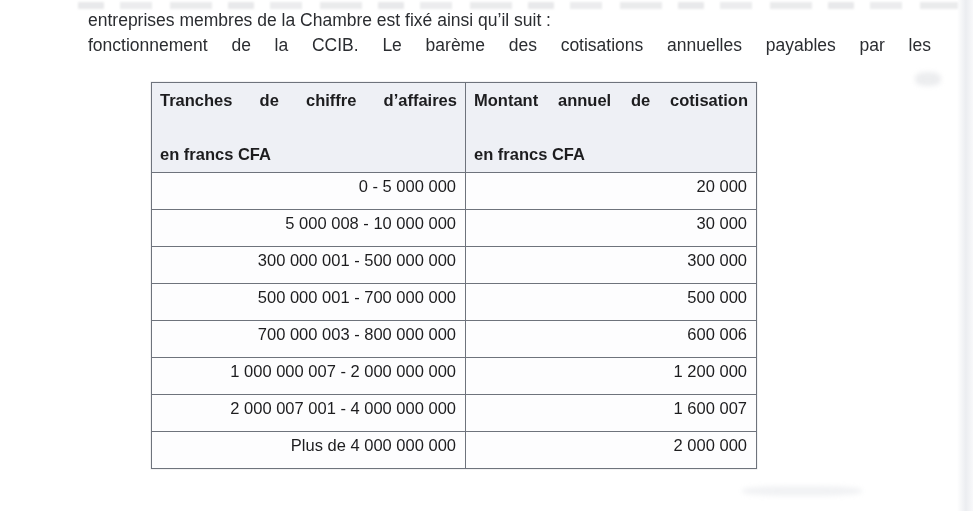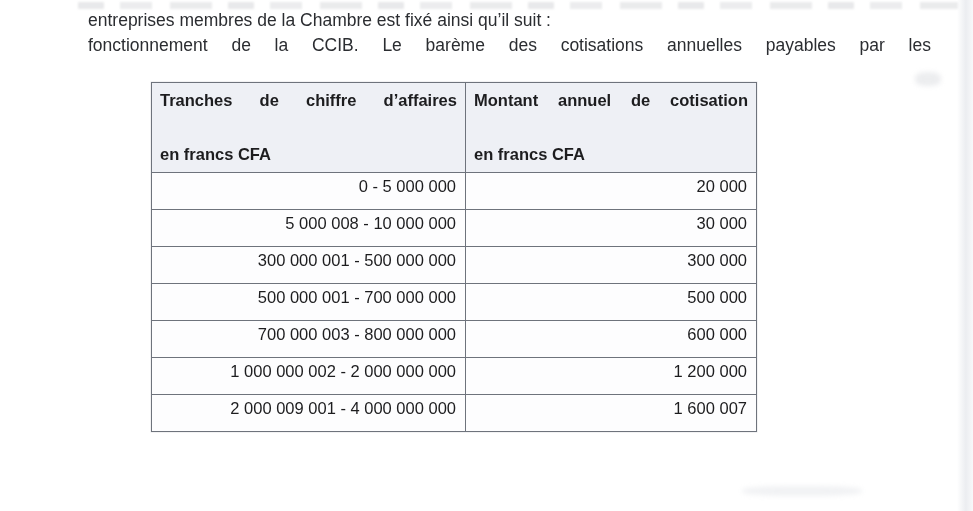--- a/index.html
+++ b/index.html
@@ -201,25 +201,29 @@
         <tr>
           <td>300 000 001 - 500 000 000</td>
           <td>300 000</td>
         </tr>
         <tr>
           <td>500 000 001 - 700 000 000</td>
           <td>500 000</td>
         </tr>
         <tr>
           <td>700 000 003 - 800 000 000</td>
-          <td>600 000</td>
-        </tr>
-        <tr>
-          <td>1 000 000 002 - 2 000 000 000</td>
+          <td>600 006</td>
+        </tr>
+        <tr>
+          <td>1 000 000 007 - 2 000 000 000</td>
           <td>1 200 000</td>
         </tr>
         <tr>
-          <td>2 000 009 001 - 4 000 000 000</td>
+          <td>2 000 007 001 - 4 000 000 000</td>
           <td>1 600 007</td>
+        </tr>
+        <tr>
+          <td>Plus de 4 000 000 000</td>
+          <td>2 000 000</td>
         </tr>
       </tbody>
   </table>
 </div>
 
 </body></html>

